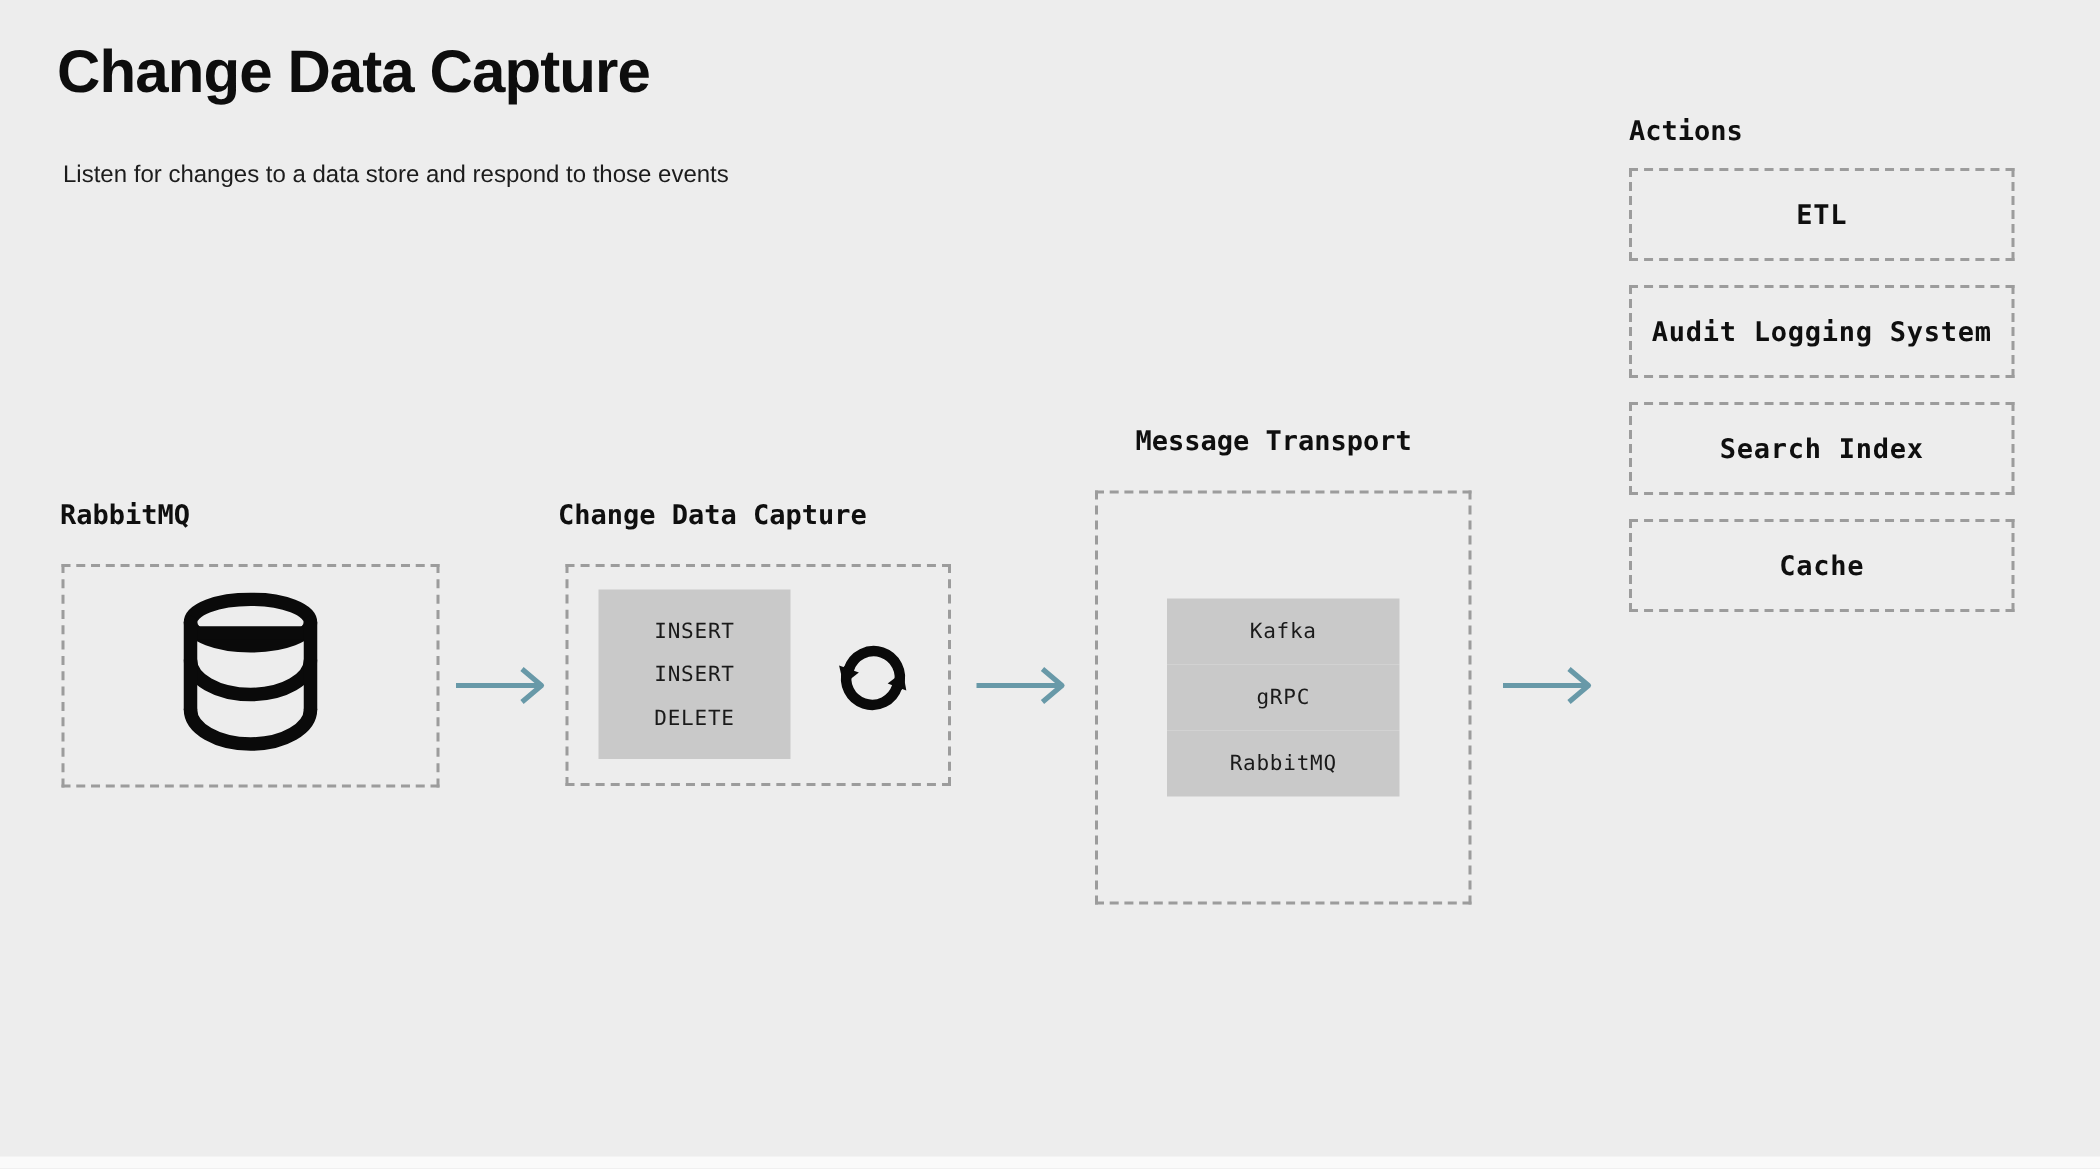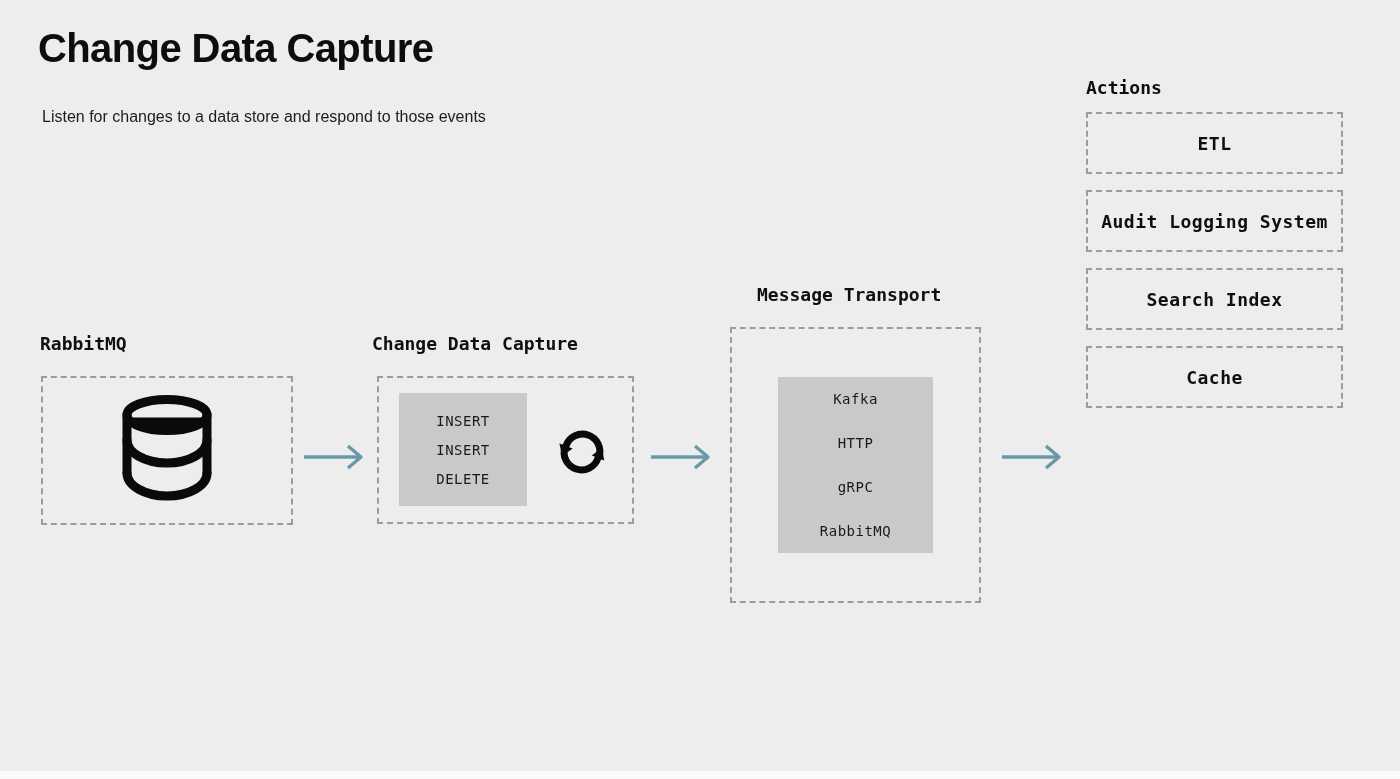--- a/index.html
+++ b/index.html
@@ -118,21 +118,20 @@
 
   <svg class="arrow" id="arrow-2" viewBox="0 0 70 26">
     <line x1="1" y1="13" x2="57" y2="13" stroke="#6899a8" stroke-width="3.4"></line>
     <path d="M45,2 L58,13 L45,24" fill="none" stroke="#6899a8" stroke-width="3.4" stroke-linejoin="round"></path>
   </svg>
 
   <div class="mono-label" style="left:757px;top:284px;">Message Transport</div>
   <div class="dashed-box" id="box-transport">
 
   <div class="transport-item">Kafka</div>
-      <div class="transport-item">HTTP</div>
       <div class="transport-item">gRPC</div>
       <div class="transport-item">RabbitMQ</div>
     </div>
 
   <svg class="arrow" id="arrow-3" viewBox="0 0 70 26">
     <line x1="1" y1="13" x2="57" y2="13" stroke="#6899a8" stroke-width="3.4"></line>
     <path d="M45,2 L58,13 L45,24" fill="none" stroke="#6899a8" stroke-width="3.4" stroke-linejoin="round"></path>
   </svg>
 
   <div class="mono-label" style="left:1086px;top:77px;">Actions</div>

